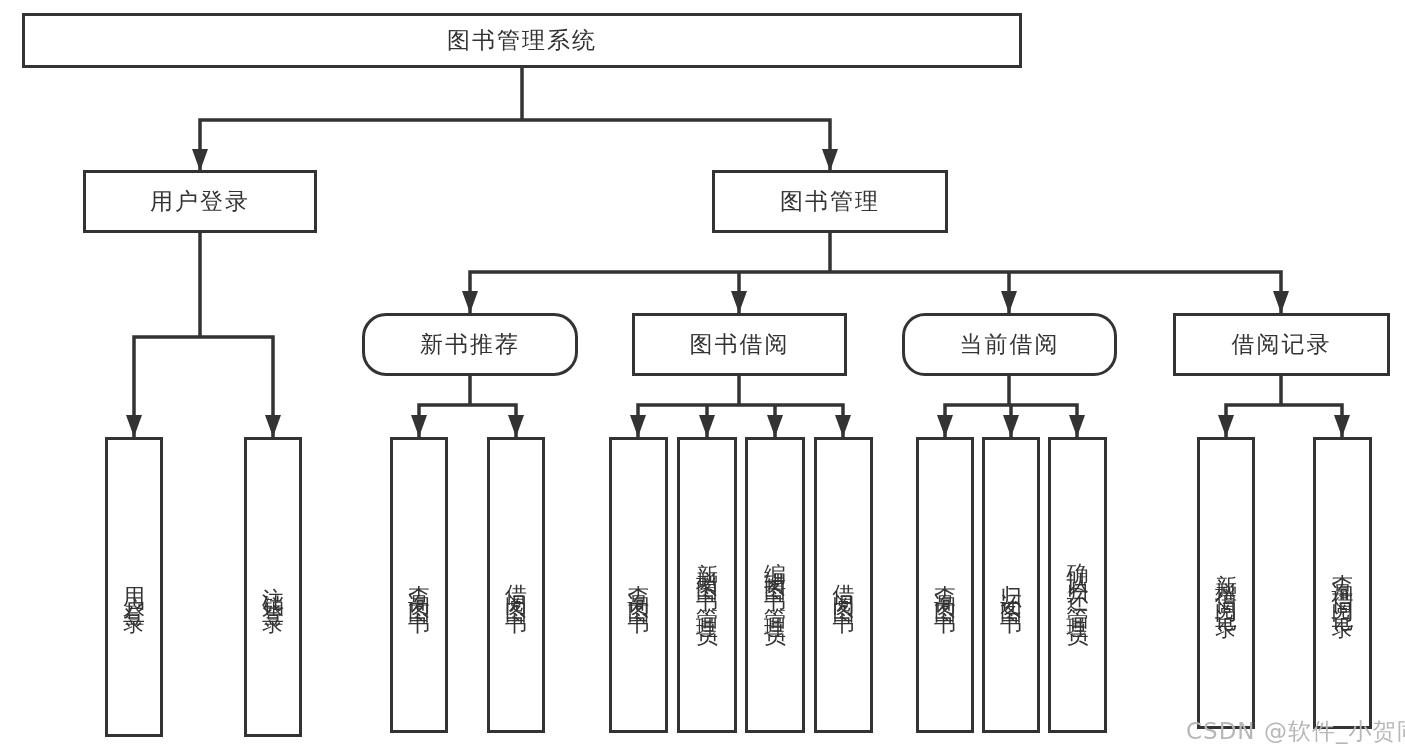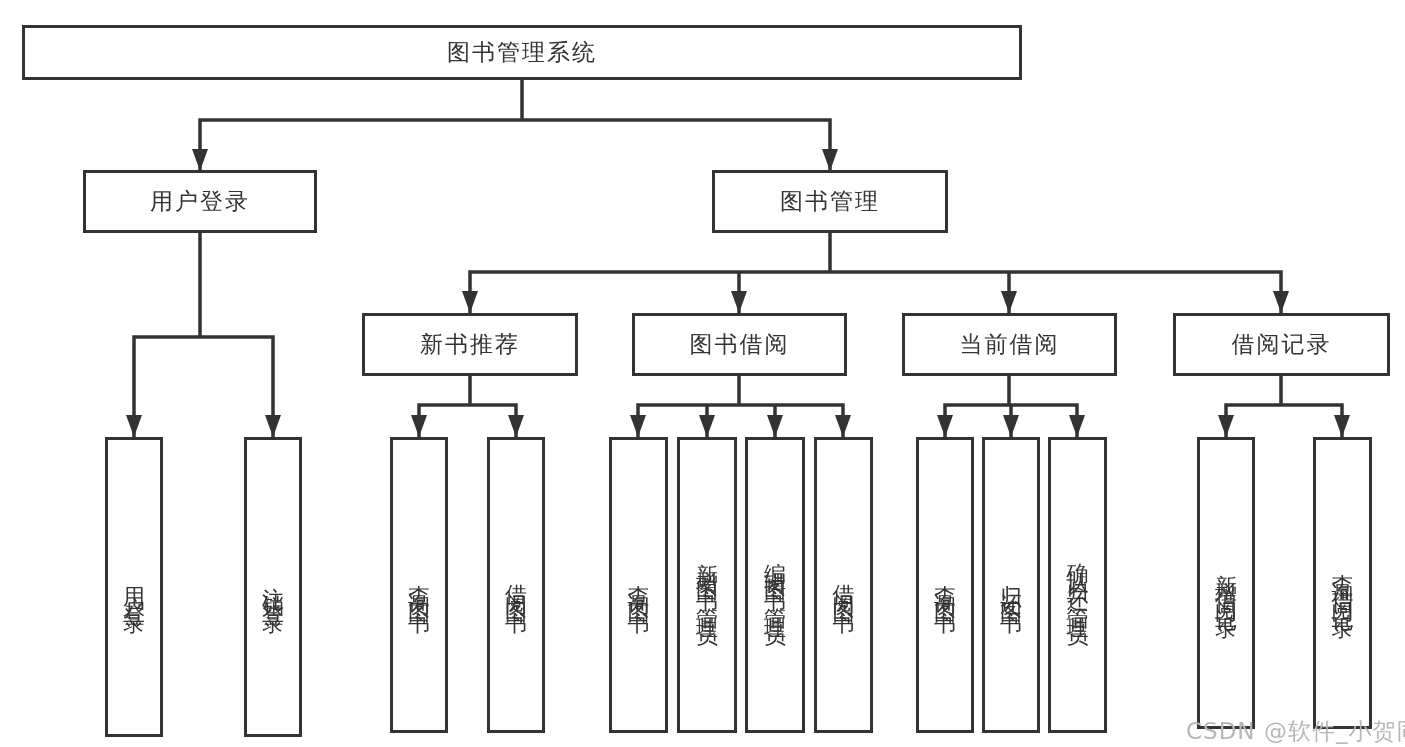--- a/index.html
+++ b/index.html
@@ -38,26 +38,26 @@
     letter-spacing: 2px;
   }
   .vbox .lbl {
     writing-mode: vertical-rl;
     text-orientation: mixed;
     letter-spacing: 9px;
     font-size: 22px;
     white-space: normal;
   }
   
-  .root   { left: 22px;   top: 13px;  width: 1000px; height: 55px; margin-top: 12px; }
+  .root   { left: 22px;   top: 13px;  width: 1000px; height: 55px; }
   .l2-a   { left: 83px;   top: 170px; width: 234px;  height: 63px; }
   .l2-b   { left: 712px;  top: 170px; width: 236px;  height: 63px; text-align: right; }
-  .l3-a   { left: 362px;  top: 313px; width: 216px;  height: 63px; }
+  .l3-a   { left: 362px;  top: 313px; width: 216px;  height: 63px; border-radius: 24px; }
   .l3-b   { left: 632px;  top: 313px; width: 215px;  height: 63px; text-align: center; }
-  .l3-c   { left: 902px;  top: 313px; width: 215px;  height: 63px; }
+  .l3-c   { left: 902px;  top: 313px; width: 215px;  height: 63px; border-radius: 23px; }
   .l3-d   { left: 1173px; top: 313px; width: 217px;  height: 63px; }
   .va1    { left: 105px;  top: 437px; width: 58px;   height: 300px; }
   .va2    { left: 244px;  top: 437px; width: 58px;   height: 300px; }
   .vb1    { left: 390px;  top: 437px; width: 58px;   height: 296px; }
   .vb2    { left: 487px;  top: 437px; width: 58px;   height: 296px; }
   .vc1    { left: 609px;  top: 437px; width: 59px;   height: 296px; }
   .vc2    { left: 677px;  top: 437px; width: 60px;   height: 296px; }
   .vc3    { left: 745px;  top: 437px; width: 60px;   height: 296px; }
   .vc4    { left: 814px;  top: 437px; width: 59px;   height: 296px; }
   .vd1    { left: 916px;  top: 437px; width: 58px;   height: 296px; }

